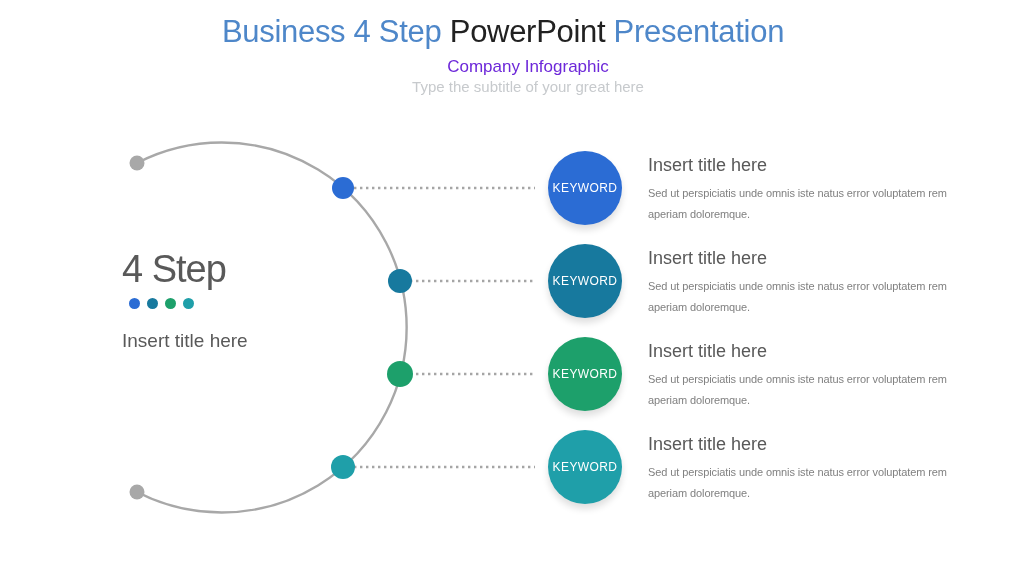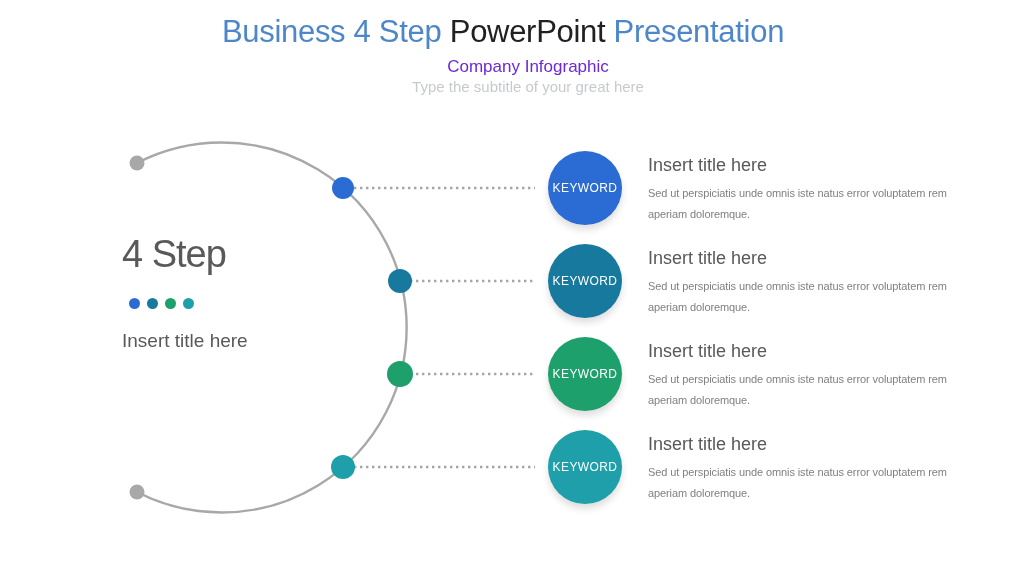--- a/index.html
+++ b/index.html
@@ -7,21 +7,21 @@
     position:relative; width:1024px; height:576px; background:#ffffff;
     font-family:"Liberation Sans", sans-serif; overflow:hidden;padding-left:32px;
   }
   
   .header { position:absolute; top:14px; left:0; width:100%; text-align:center; }
   .title { margin:0; font-size:31px; font-weight:400; letter-spacing:-0.3px; transform:translateX(-25px); white-space:pre; }
   .title span { white-space:pre; }
   .subtitle { margin:7px 0 0; font-size:17px; font-weight:400; }
   .subtitle-hint { margin:1px 0 0; font-size:15px; font-weight:400; }
   
-  .left-heading { position:absolute; left:122px; top:233px; margin:0; font-size:38px; font-weight:400; letter-spacing:-1px; }
+  .left-heading { position:absolute; left:122px; top:248px; margin:0; font-size:38px; font-weight:400; letter-spacing:-1px; }
   .palette-dots { position:absolute; left:129px; top:298px; display:flex; gap:7px; }
   .palette-dots .dot { width:11px; height:11px; border-radius:50%; }
   .left-title { position:absolute; left:122px; top:330px; margin:0; font-size:19px; font-weight:400; }
   .left-desc { position:absolute; left:122px; top:360px; margin:0; width:208px; font-size:13px; line-height:21px; }
   
   .arc-canvas { position:absolute; left:0; top:0; width:1024px; height:576px; }
   
   .step-row { position:absolute; left:536px; width:420px; height:74px; }
   .keyword-circle {
     position:absolute; left:12px; top:0; width:74px; height:74px; border-radius:50%;

